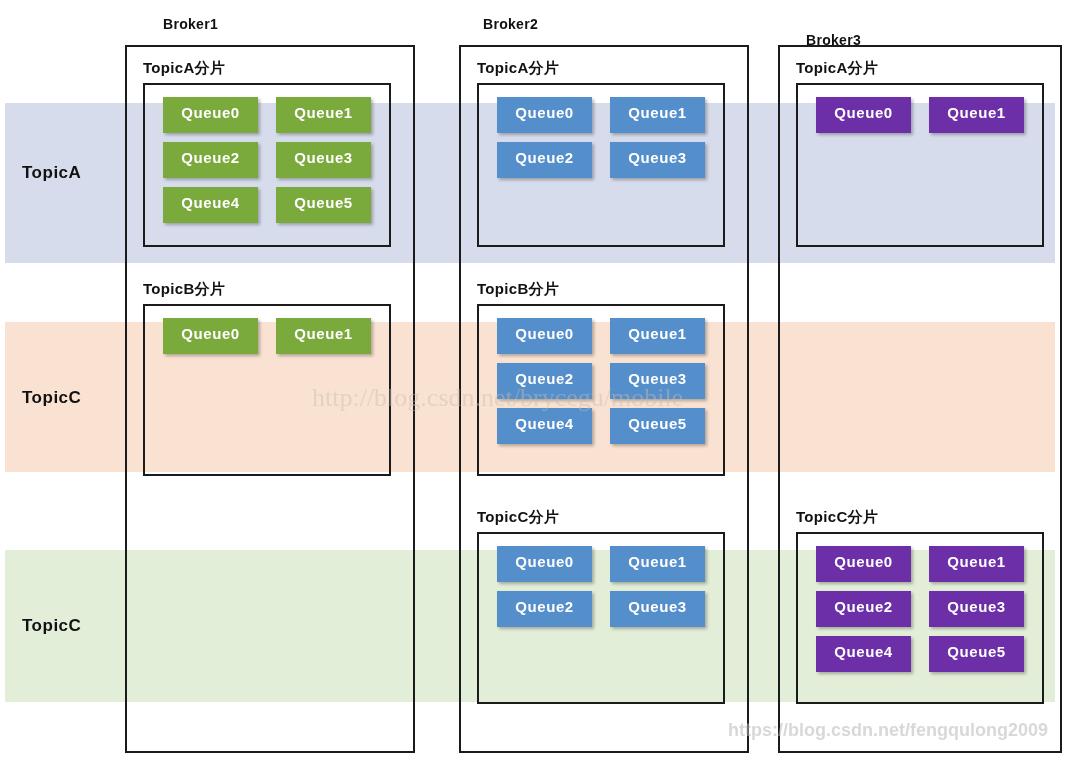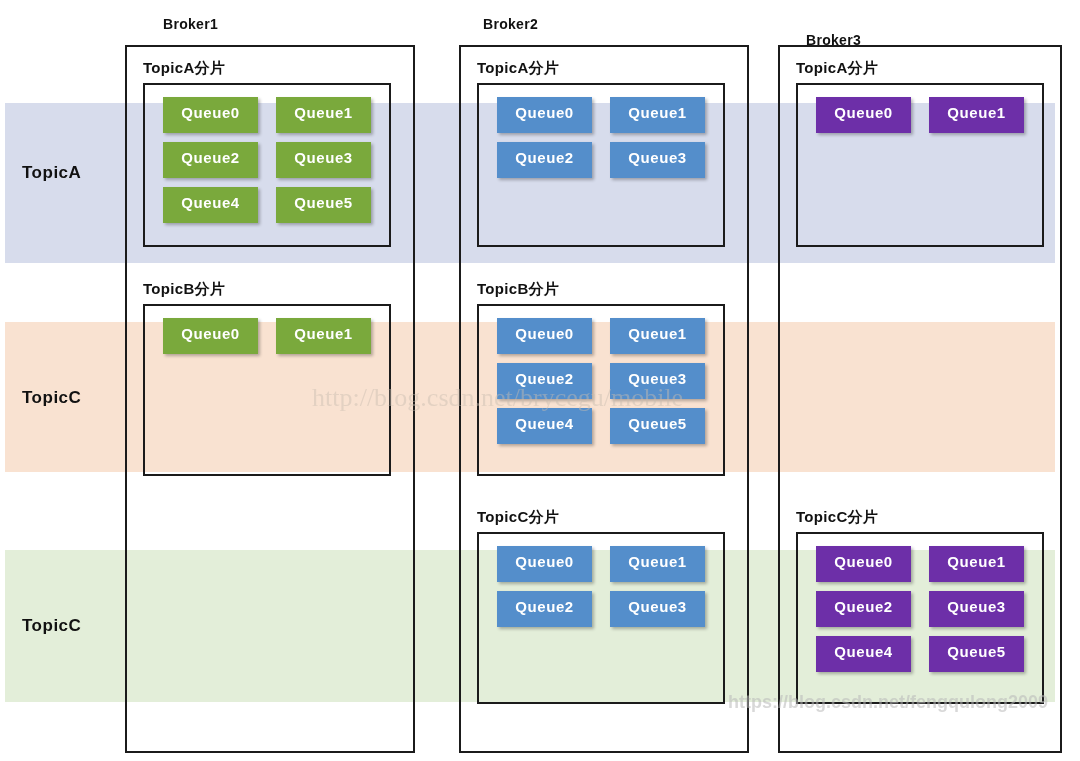--- a/index.html
+++ b/index.html
@@ -165,15 +165,15 @@
             <div class="queue q-purple">Queue2</div>
             <div class="queue q-purple">Queue3</div>
             <div class="queue q-purple">Queue4</div>
             <div class="queue q-purple">Queue5</div>
           </div>
         </div>
       </div>
     </div>
   <div id="wm-layer">
       <div class="wm" style="left: 312px; top: 383px; font-size: 26px; text-align: center;">http://blog.csdn.net/brycegu/mobile</div>
-      <div class="wm wm2" style="left: 728px; top: 692px; font-size: 18px; text-align: right;">https://blog.csdn.net/fengqulong2009</div>
+      <div class="wm wm2" style="left: 728px; top: 720px; font-size: 18px; text-align: right;">https://blog.csdn.net/fengqulong2009</div>
     </div>
 </div>
 
 </body></html>

